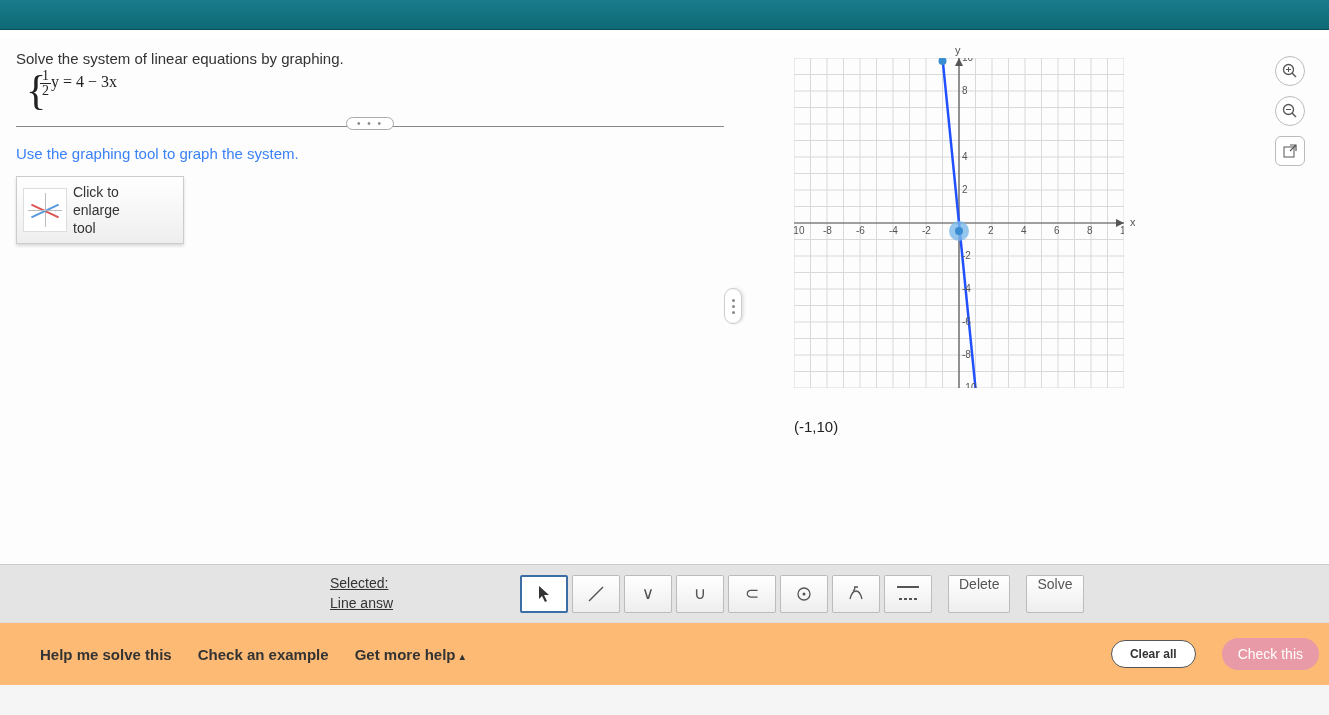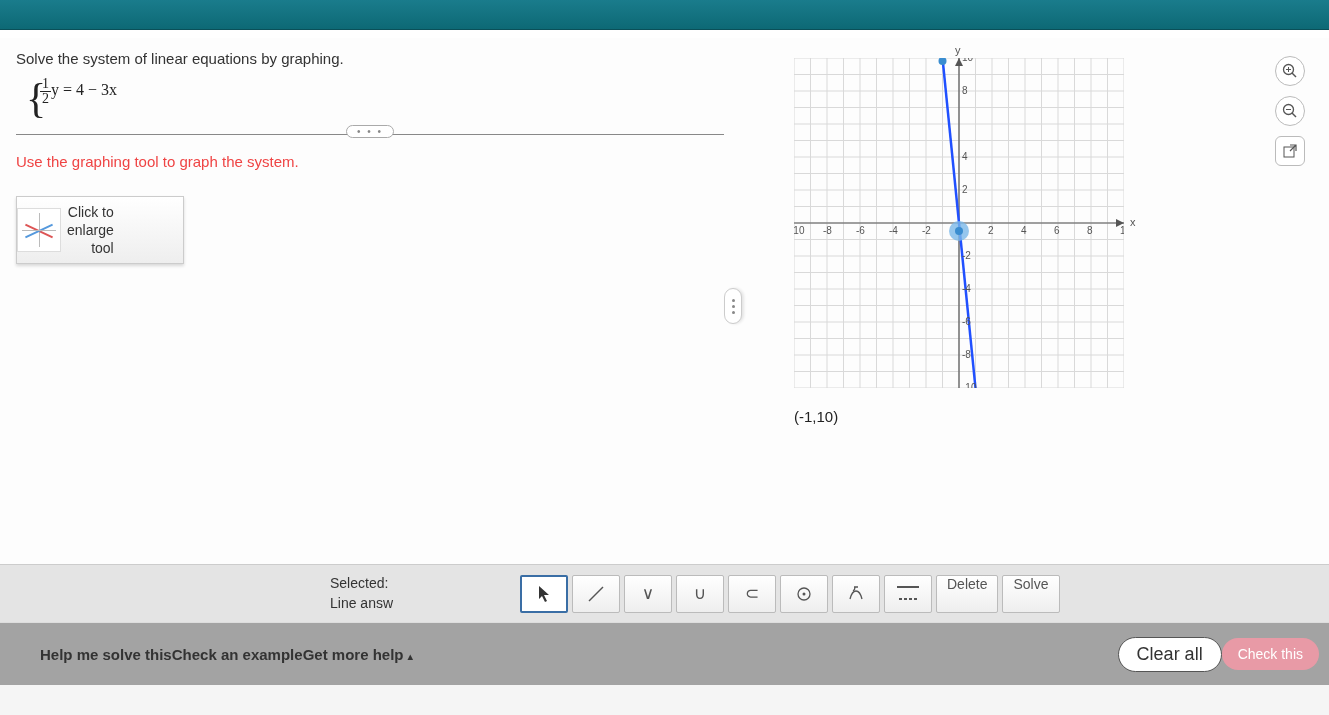--- a/index.html
+++ b/index.html
@@ -20,21 +20,21 @@
     .main-area {
       display: flex;
       height: 526px;
       background: #fdfdfd;
     }
     .left-panel {
       width: 740px;
       padding: 12px 16px;
       position: relative;
     }
-    .prompt { font-size: 15px; color: #333; margin-bottom: 10px; }
+    .prompt { font-size: 15px; color: #333; margin-bottom: 2px; }
     .equations {
       font-family: 'Times New Roman', serif;
       font-size: 16px;
       color: #222;
       margin-left: 24px;
       position: relative;
       line-height: 1.4;
     }
     .brace {
       position: absolute;
@@ -58,29 +58,29 @@
       position: absolute;
       left: 330px; top: -9px;
       background: #fff;
       border: 1px solid #aaa;
       border-radius: 10px;
       padding: 0 10px;
       font-size: 10px;
       color: #888;
       letter-spacing: 2px;
     }
-    .instruction { font-size: 15px; color: #ef4444; margin-bottom: 26px; }
+    .instruction { font-size: 15px; color: #3b82f6; margin-bottom: 14px; }
     .enlarge-btn {
       display: flex; align-items: center;
       width: 168px; height: 68px;
       background: linear-gradient(#fff,#eee);
       border: 1px solid #ccc;
       box-shadow: 0 2px 3px rgba(0,0,0,0.15);
       cursor: pointer;
-      text-align: right;
+      padding: 6px;
     }
     .enlarge-icon {
       width: 44px; height: 44px; position: relative; margin-right: 6px;
       background: #fff; border: 1px solid #ddd;
     }
     .enlarge-icon::before, .enlarge-icon::after,
     .enlarge-icon .l1, .enlarge-icon .l2 {
       content:''; position:absolute; background:#888;
     }
     .enlarge-icon::before { left:50%; top:4px; bottom:4px; width:1px; background:#bbb;}
@@ -99,65 +99,65 @@
 
     .right-panel {
       flex:1; position: relative; padding-top: 20px; padding-left: 30px;
     }
     .graph-box {
       position: relative;
       width: 330px; height: 330px;
       margin-left: 24px;
     }
     .graph-box svg { position:absolute; inset:0; }
-    .coord { font-size:15px; color:#222; margin-top:20px; margin-left:24px; }
+    .coord { font-size:15px; color:#222; margin-top:30px; margin-left:24px; }
     .side-controls {
       position:absolute; right: 24px; top: 18px;
       display:flex; flex-direction:column; gap:10px;
     }
     .round-btn {
       width:30px; height:30px; border:1px solid #bbb; border-radius:50%;
       background:#fff; display:flex; align-items:center; justify-content:center;
       cursor:pointer; font-size:15px; color:#444;
     }
     .square-btn {
       width:30px; height:30px; border:1px solid #bbb; border-radius:6px;
       background:#fff; display:flex; align-items:center; justify-content:center;
       cursor:pointer; font-size:15px; color:#444;
     }
     .axis-label { position:absolute; font-size:11px; color:#555; }
 
     .toolbar {
       height: 58px; background: #e4e4e4; border-top:1px solid #ccc;
       display:flex; align-items:center; padding: 0 20px;
     }
-    .tool-left { width: 500px; padding-left: 310px; font-size:14px; color:#333; line-height:1.4; }
+    .tool-left { width: 500px; padding-left: 310px; font-size:14px; color:#333; line-height:1.4;text-decoration:underline; }
     .tool-buttons { display:flex; gap:4px; align-items:center; }
     .tool-btn {
       width:48px; height:38px; border:1px solid #bbb; background:linear-gradient(#fff,#eee);
       display:flex; align-items:center; justify-content:center; font-size:17px; color:#555;
       cursor:pointer; border-radius:2px;
     }
     .tool-btn.selected { border:2px solid #3a6ea5; background:#fff; }
     .tool-text-btn {
       height:38px; padding:0 10px; border:1px solid #bbb; background:linear-gradient(#fff,#eee);
-      font-size:14px; color:#555; cursor:pointer; border-radius:2px;
+      font-size:14px; color:#555; cursor:pointer; border-radius:2px;margin-left:12px;
     }
     .fill-btn svg { width:26px; height:22px; }
 
     .footer {
-      height: 63px; background:#a3a3a3; border-top:1px solid #ddd;
-      display:flex; align-items:center; padding: 0 40px; 
+      height: 63px; background:#fdba74; border-top:1px solid #ddd;
+      display:flex; align-items:center; padding: 0 40px; gap:26px;
       font-size:15px; font-weight:bold; color:#333;
     }
     .footer .link { cursor:pointer; }
     .footer .spacer { flex:1; }
     .clear-all-btn {
       border:1.5px solid #555; border-radius:20px; padding:6px 18px;
-      background:#fff; font-size:18px; color:#333; cursor:pointer; font-weight:normal;
+      background:#fff; font-size:12px; color:#333; cursor:pointer; font-weight:bold;
     }
     .check-btn {
       border:none; border-radius:18px; padding:8px 16px;
       background:#e89aa6; color:#fff; font-size:14px; cursor:pointer;
       margin-right:-30px;
     }
     .tick-lbl { font-size:10px; fill:#555; }
   </style>
 </head>
 <body>

